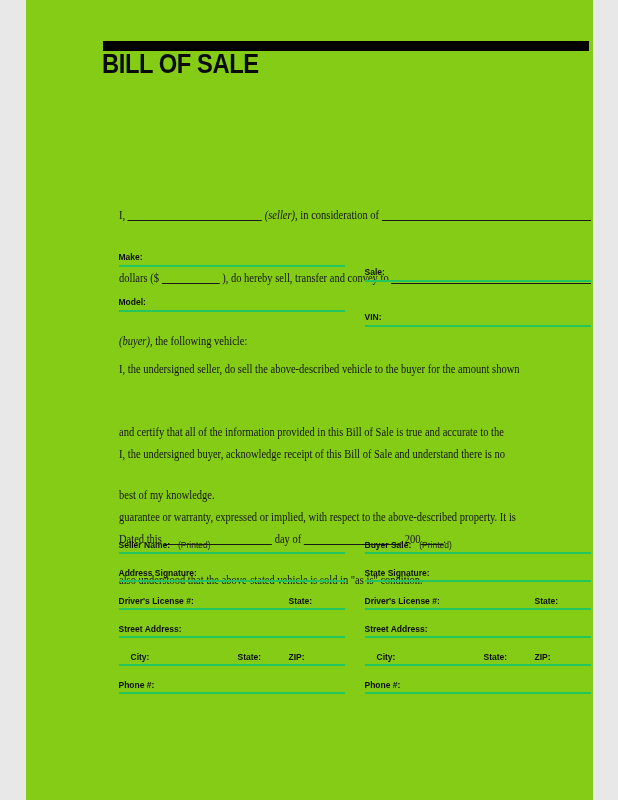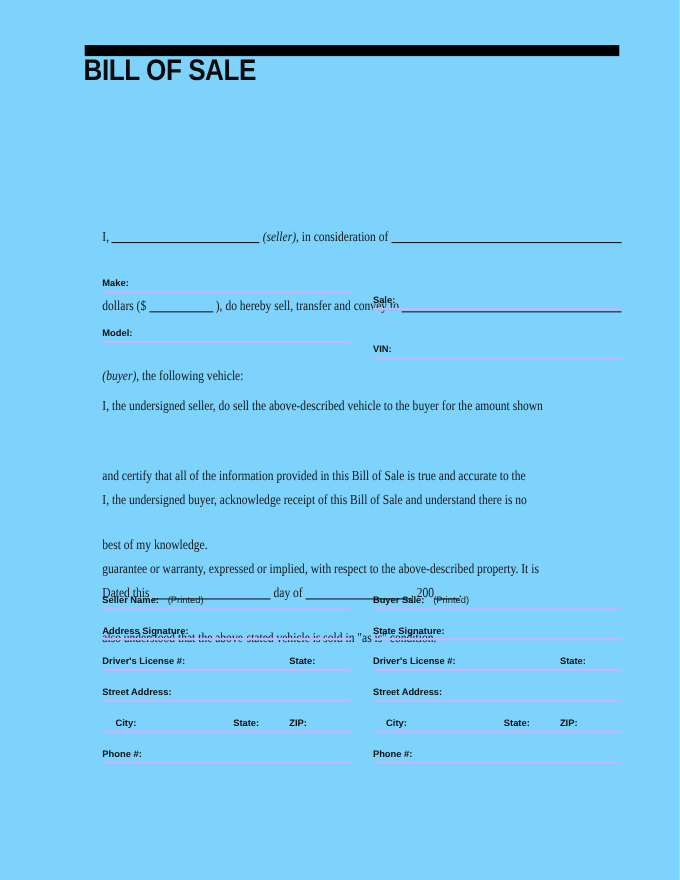--- a/index.html
+++ b/index.html
@@ -1,20 +1,20 @@
 <!DOCTYPE html>
 <html><head>
 <meta charset="utf-8">
 <style>
   html,body { margin:0; padding:0; background:#e8e8e8; }
   .page {
     position:relative;
-    width:618px; height:800px;
+    width:567px; height:800px;
     margin:0 auto;
-    background:#7dd3fc;
+    background:#84cc16;
     font-family:"Liberation Serif", serif;
     color:#111;
     overflow:hidden;
   }
   
   .topbar {
     position:absolute; left:77px; top:41px;
     width:486px; height:10px; background:#000;
   }
   .doc-title {
@@ -46,21 +46,21 @@
     position:absolute; left:93px; width:472px;
     font-family:"Liberation Sans", sans-serif;
     color:#0d0d0d;
   }
   .cols { display:flex; gap:20px; }
   .col { width:226px; }
   .frow {
     position:relative;
     line-height:10px; font-size:8.5px; font-weight:bold;
     padding-bottom:3px;
-    border-bottom:2px solid #c4b5fd;
+    border-bottom:2px solid #22c55e;
     height:10px;
   }
   .frow + .frow, .rowgap { margin-top:15px; }
   .sigrow { padding-bottom:2px; }
   .sig-col .frow { margin-top:0; }
   .sig-col .frow + .frow { margin-top:14px; }
   .note { font-weight:normal; margin-left:8px; color:#1c1c1c; }
   .pos-a { position:absolute; left:119px; top:0; }
   .pos-b { position:absolute; left:170px; top:0; }
   .indent { margin-left:12px; }

